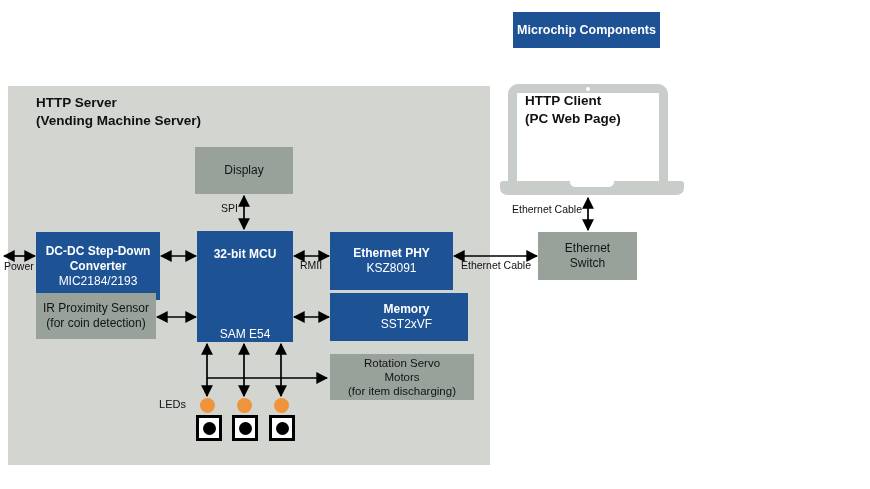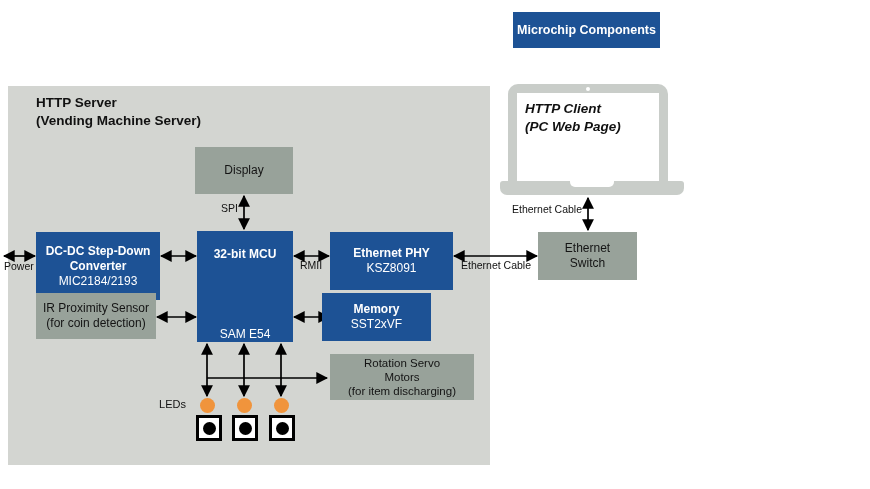--- a/index.html
+++ b/index.html
@@ -18,35 +18,35 @@
 
   .badge{position:absolute;left:513px;top:12px;width:147px;height:36px;background:var(--microchip-blue);
          color:#fff;font-size:12.5px;font-weight:bold;display:flex;align-items:center;justify-content:center;}
 
   
   .laptop-screen{position:absolute;left:508px;top:84px;width:160px;height:100px;background:var(--laptop-gray);border-radius:10px 10px 0 0;}
   .laptop-screen-inner{position:absolute;left:9px;top:9px;right:9px;bottom:0;background:#fff;}
   .laptop-cam{position:absolute;left:50%;top:2.5px;width:4px;height:4px;margin-left:-2px;border-radius:50%;background:#fff;}
   .laptop-base{position:absolute;left:500px;top:181px;width:184px;height:14px;background:var(--laptop-gray);border-radius:3px 3px 7px 7px;}
   .laptop-notch{position:absolute;left:50%;top:0;width:44px;height:6px;margin-left:-22px;background:#fff;border-radius:0 0 5px 5px;}
-  .client-title{position:absolute;left:525px;top:100px;font-size:13.5px;font-weight:bold;line-height:18px;color:#111;font-style:italic;}
+  .client-title{position:absolute;left:525px;top:92px;font-size:13.5px;font-weight:bold;line-height:18px;color:#111;}
 
   
   .block{position:absolute;display:flex;flex-direction:column;align-items:center;justify-content:center;
          text-align:center;font-size:12px;line-height:15px;}
   .blue{background:var(--microchip-blue);color:#fff;}
   .grayb{background:var(--block-gray);color:#141414;}
   .b-bold{font-weight:bold;}
 
   .blk-display{left:195px;top:147px;width:98px;height:47px;}
   .blk-dcdc{left:36px;top:232px;width:124px;height:68px;}
   .blk-mcu{left:197px;top:231px;width:96px;height:111px;justify-content:space-between;padding-top:16px;box-sizing:border-box;}
   .blk-phy{left:330px;top:232px;width:123px;height:58px;text-align:right;}
   .blk-ir{left:36px;top:293px;width:120px;height:46px;}
-  .blk-mem{left:322px;top:293px;width:109px;height:48px;}
+  .blk-mem{left:330px;top:293px;width:123px;height:48px;padding-left:15px;}
   .blk-servo{left:330px;top:354px;width:144px;height:46px;font-size:11.5px;line-height:14px;}
   .blk-switch{left:538px;top:232px;width:99px;height:48px;}
 
   
   .clabel{position:absolute;font-size:10.5px;color:#111;white-space:nowrap;}
   .lbl-power{left:4px;top:260px;}
   .lbl-spi{left:221px;top:202px;}
   .lbl-rmii{left:300px;top:259px;}
   .lbl-ethcab-mid{left:460px;top:259px;width:72px;text-align:center;}
   .lbl-ethcab-top{left:512px;top:203px;}

